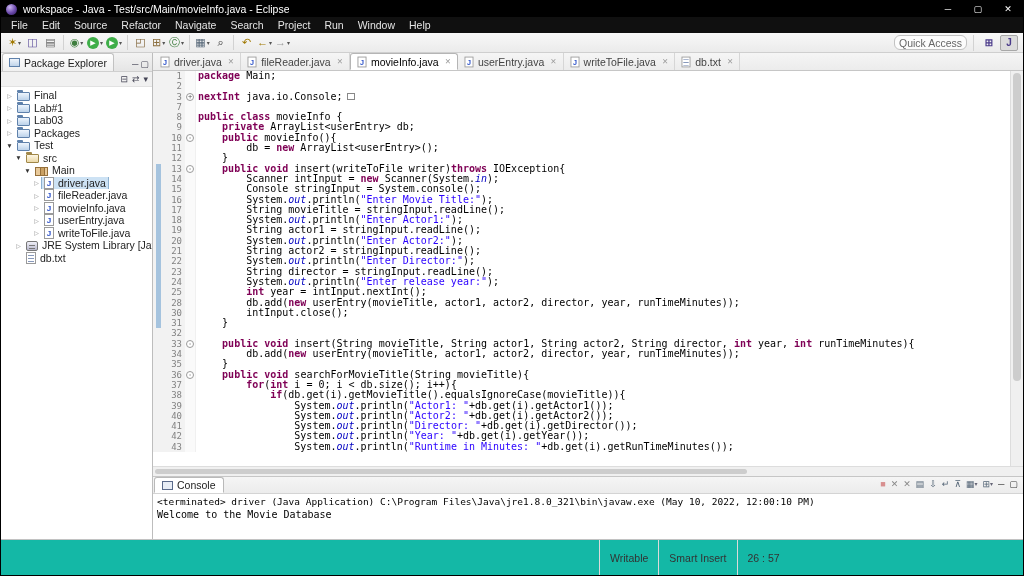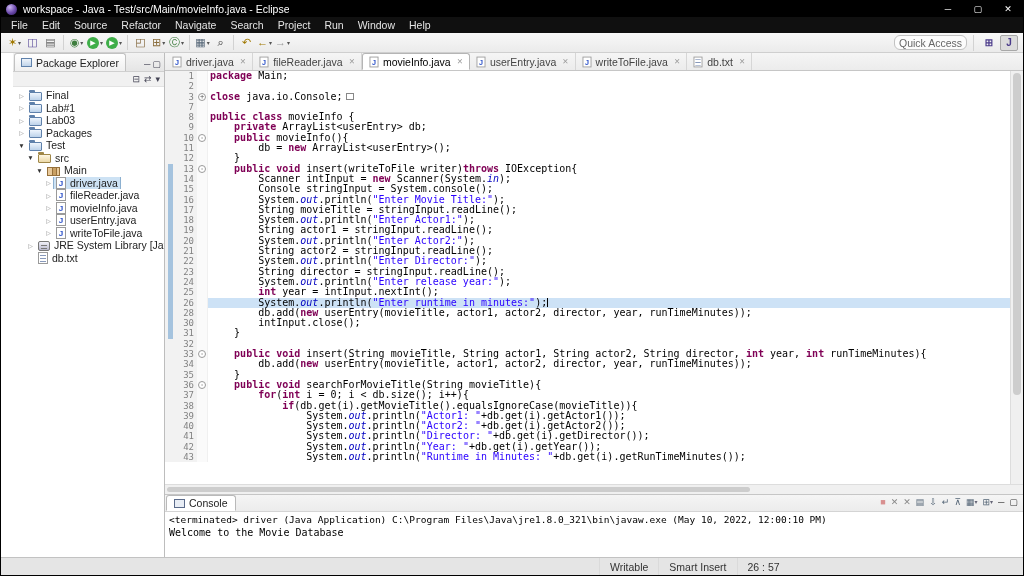--- a/index.html
+++ b/index.html
@@ -27,21 +27,21 @@
   .tb-drop{font-size:6px;color:#555;margin-left:1px;}
   .tb-sep{width:1px;height:15px;background:#d2d2d2;margin:0 3px;}
   .toolbar-right{margin-left:auto;display:flex;align-items:center;gap:6px;}
   .quick-access{font-size:10.5px;color:#666;border:1px solid #c2c2c2;border-radius:6px;padding:0 4px;background:#fcfcfc;height:15px;display:flex;align-items:center;}
   .persp-wrap{display:flex;align-items:center;gap:2px;border-left:1px solid #d2d2d2;padding-left:6px;}
   .persp-btn{width:18px;height:16px;display:flex;align-items:center;justify-content:center;border-radius:2px;border:1px solid transparent;}
   .persp-btn.active{background:#dcdcdc;border-color:#a8a8a8;}
   .persp-glyph{font-size:10px;font-weight:bold;color:#4a3a8a;}
 
   
-  .main{flex:1;display:flex;min-height:0;padding-left:12px;}
+  .main{flex:1;display:flex;min-height:0;}
 
   
   .sidebar{width:152px;flex:none;border-right:1px solid #bdbdbd;display:flex;flex-direction:column;background:#f4f4f4;}
   .view-header{height:19px;background:linear-gradient(#f3f3f3,#e5e5e5);border-bottom:1px solid #cfcfcf;display:flex;align-items:flex-end;flex:none;}
   .view-tab{height:18px;display:flex;align-items:center;gap:4px;padding:0 6px;background:linear-gradient(#fff,#f0f0f0);border:1px solid #c2c2c2;border-bottom:none;border-top-left-radius:3px;border-top-right-radius:3px;margin-left:1px;}
   .view-tab-label{font-size:10.5px;color:#222;white-space:nowrap;}
   .pe-icon{width:11px;height:9px;background:linear-gradient(#eef4fb,#c0d4ea);border:1px solid #5f81ab;flex:none;}
   .view-header-icons{margin-left:auto;display:flex;gap:2px;padding:0 3px 2px 0;}
   .view-toolbar{height:15px;display:flex;justify-content:flex-end;align-items:center;gap:4px;padding-right:4px;background:#f1f1f1;border-bottom:1px solid #e2e2e2;flex:none;}
   .g-icn{display:inline-flex;align-items:center;font-size:9px;color:#445;line-height:1;}
@@ -100,21 +100,21 @@
   
   .console{height:63px;flex:none;border-top:1px solid #c6c6c6;display:flex;flex-direction:column;background:#fff;}
   .console-tabbar{height:17px;background:linear-gradient(#f5f5f5,#ececec);border-bottom:1px solid #d4d4d4;display:flex;flex:none;}
   .ctab{height:16px;display:flex;align-items:center;gap:4px;padding:0 7px;background:#fff;border:1px solid #b9b9b9;border-bottom-color:#fff;border-top-left-radius:3px;border-top-right-radius:3px;font-size:10.5px;margin-left:1px;}
   .cicon{width:11px;height:9px;background:#e8edf5;border:1px solid #5a6a8a;flex:none;}
   .console-icons{margin-left:auto;display:flex;align-items:center;gap:5px;padding:0 5px 2px 0;}
   .console-header{font:9.5px "DejaVu Sans Mono",monospace;color:#000;padding:2px 4px 0 4px;white-space:nowrap;overflow:hidden;}
   .console-output{font:10px "DejaVu Sans Mono",monospace;color:#000;padding:2px 4px;flex:1;white-space:pre;}
 
   
-  .statusbar{height:18px;flex:none;background:#e5e5e5;border-top:1px solid #c2c2c2;display:flex;align-items:center;font-size:10.5px;color:#333;}
+  .statusbar{height:36px;flex:none;background:#14b8a6;border-top:1px solid #c2c2c2;display:flex;align-items:center;font-size:10.5px;color:#333;}
   .sb-spacer{width:598px;flex:none;}
   .sb-cell{padding:0 10px;border-left:1px solid #dadada;height:100%;display:flex;align-items:center;white-space:nowrap;}
 </style>
 <title>workspace - Java - Test/src/Main/movieInfo.java - Eclipse</title></head>
 <body>
 
 <div class="window">
 
   <div class="titlebar">
     <span class="app-icon"></span>
@@ -386,21 +386,21 @@
               <span class="lnum">2</span>
               <span class="lfold"></span>
               <span class="ltext"></span>
             </div>
             <div class="code-row">
               <span class="ann"></span>
               <span class="lnum">3</span>
               <span class="lfold">
                 <span class="fold-marker">+</span>
               </span>
-              <span class="ltext"><span class="kw">close</span> java.io.Console;<span class="fold-box"></span></span>
+              <span class="ltext"><span class="kw">nextInt</span> java.io.Console;<span class="fold-box"></span></span>
             </div>
             <div class="code-row">
               <span class="ann"></span>
               <span class="lnum">7</span>
               <span class="lfold"></span>
               <span class="ltext"></span>
             </div>
             <div class="code-row">
               <span class="ann"></span>
               <span class="lnum">8</span>
@@ -505,26 +505,20 @@
               <span class="ann range"></span>
               <span class="lnum">24</span>
               <span class="lfold"></span>
               <span class="ltext">        System.<span class="sf">out</span>.println(<span class="str">"Enter release year:"</span>);</span>
             </div>
             <div class="code-row">
               <span class="ann range"></span>
               <span class="lnum">25</span>
               <span class="lfold"></span>
               <span class="ltext">        <span class="kw">int</span> year = intInput.nextInt();</span>
-            </div>
-            <div class="code-row">
-              <span class="ann range"></span>
-              <span class="lnum">26</span>
-              <span class="lfold"></span>
-              <span class="ltext current">        System.<span class="sf">out</span>.println(<span class="str">"Enter runtime in minutes:"</span>);<span class="caret"></span></span>
             </div>
             <div class="code-row">
               <span class="ann range"></span>
               <span class="lnum">28</span>
               <span class="lfold"></span>
               <span class="ltext">        db.add(<span class="kw">new</span> userEntry(movieTitle, actor1, actor2, director, year, runTimeMinutes));</span>
             </div>
             <div class="code-row">
               <span class="ann range"></span>
               <span class="lnum">30</span>

